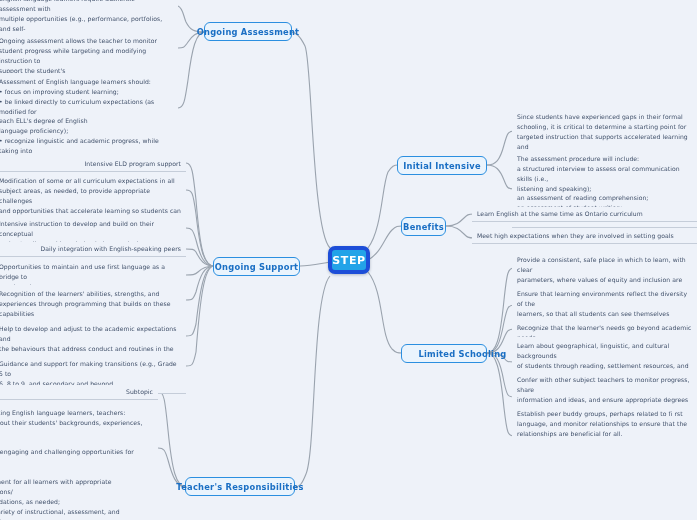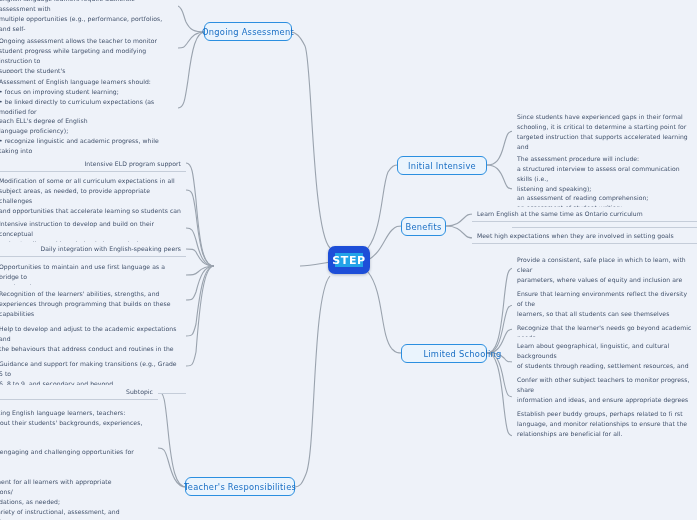--- a/index.html
+++ b/index.html
@@ -32,42 +32,42 @@
   svg.links path {
     fill: none;
     stroke: #9aa3ae;
     stroke-width: 1.1;
   }
 
   
   .node-root {
     position: absolute;
     background: #23a3e8;
-    border: 7px solid #1d4ed8;
+    border: 4px solid #1d4ed8;
     border-radius: 7px;
     box-shadow: 0 1px 3px rgba(20,40,70,0.28);
     color: #ffffff;
     font-size: 11px;
     font-weight: bold;
     letter-spacing: 0.6px;
     display: flex;
     align-items: center;
     justify-content: center;
     box-sizing: border-box;
   }
 
   
   .node-l1 {
     position: absolute;
     background: #eaf4fd;
     border: 1.6px solid #2b8fe0;
     border-radius: 6px;
     color: #1a6fc4;
     font-size: 8.3px;
-    font-weight: normal;
+    font-weight: bold;
     letter-spacing: 0.25px;
     display: flex;
     align-items: center;
     justify-content: center;
     box-sizing: border-box;
     padding: 0 7px;
     white-space: nowrap;
   }
 
   
@@ -138,20 +138,23 @@
   </svg>
 
   <div class="node-root" style="left:328px; top:246px; width:42px; height:28px;">
     <span>STEP</span>
   </div>
 
   <div class="node-l1" style="left:204px; top:22px; width:88px; height:19px;">
     <span>Ongoing Assessment</span>
   </div>
 
+  <div class="node-l1" style="left:213px; top:257px; width:87px; height:19px;">
+    <span>Ongoing Support</span>
+  </div>
 
   <div class="node-l1" style="left:185px; top:477px; width:110px; height:19px;">
     <span>Teacher's Responsibilities</span>
   </div>
 
   <div class="node-l1" style="left:397px; top:156px; width:90px; height:19px;">
     <span>Initial Intensive</span>
   </div>
 
   <div class="node-l1" style="left:401px; top:217px; width:45px; height:19px;">

